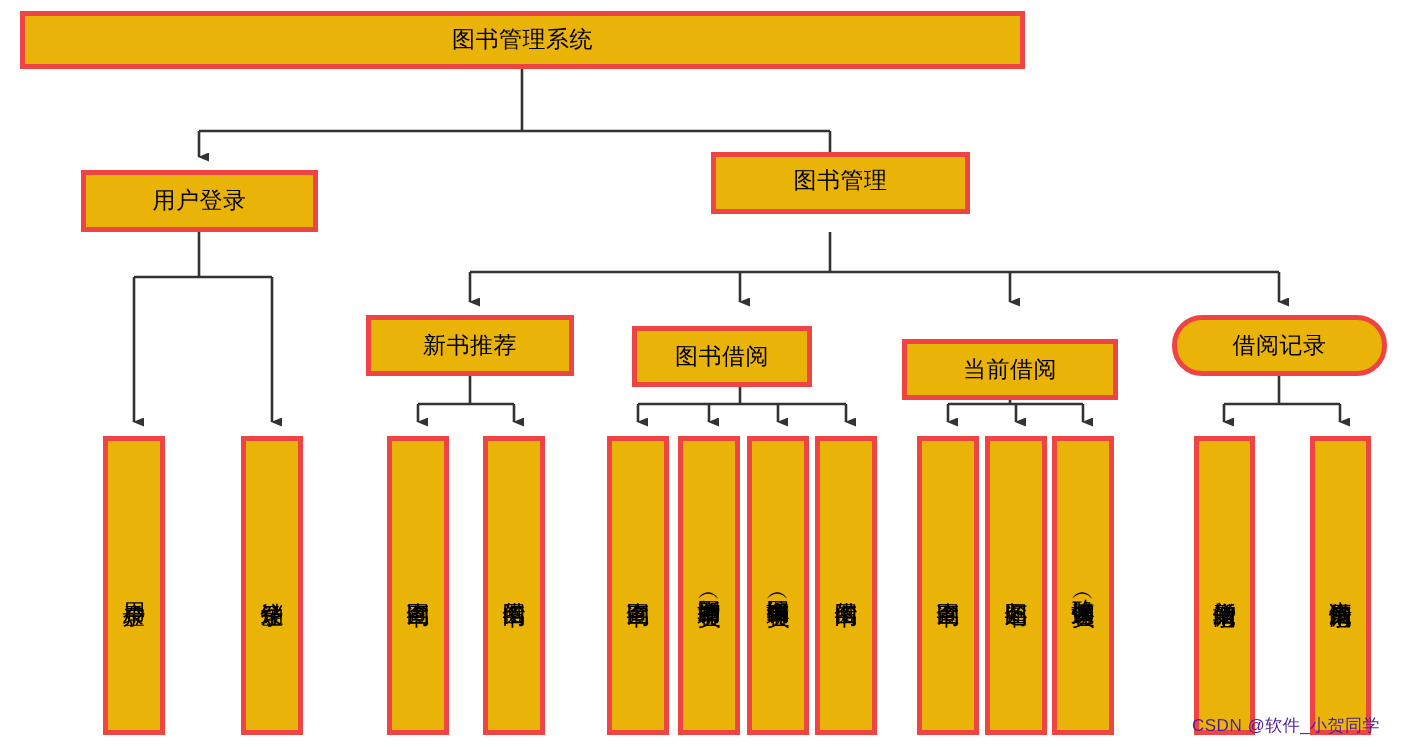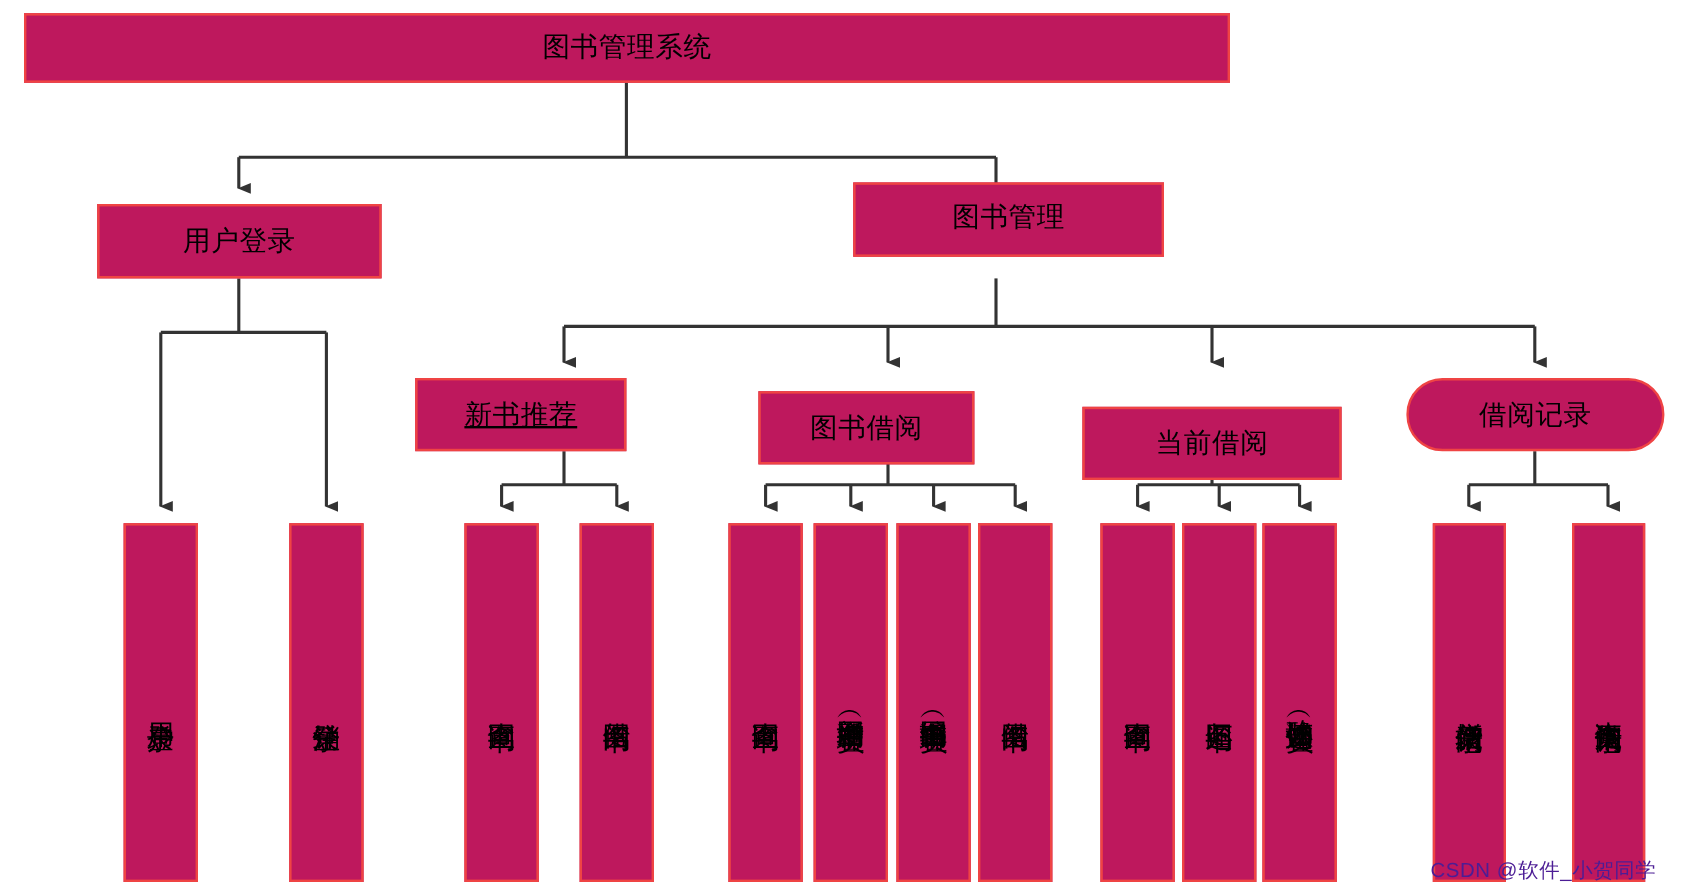--- a/index.html
+++ b/index.html
@@ -21,22 +21,22 @@
     position: absolute;
     left: 0;
     top: 0;
     width: 1405px;
     height: 747px;
     pointer-events: none;
   }
   .node {
     position: absolute;
     box-sizing: border-box;
-    border: 2px solid #ef4444;
-    background: #be185d;
+    border: 5px solid #ef4444;
+    background: #eab308;
     display: flex;
     align-items: center;
     justify-content: center;
     color: #000000;
     text-align: center;
   }
   .node.horiz {
     font-size: 23px;
     line-height: 1.2;
     letter-spacing: 0.5px;
@@ -120,21 +120,21 @@
     <span class="label">图书管理系统</span>
   </div>
 
   <div class="node horiz" style="left:81px; top:170px; width:237px; height:62px;">
     <span class="label">用户登录</span>
   </div>
   <div class="node horiz" style="left:711px; top:152px; width:259px; height:62px;font-family:Liberation Mono, monospace;">
     <span class="label">图书管理</span>
   </div>
 
-  <div class="node horiz" style="left:346px; top:315px; width:176px; height:61px;text-decoration:underline;">
+  <div class="node horiz" style="left:366px; top:315px; width:208px; height:61px;">
     <span class="label">新书推荐</span>
   </div>
   <div class="node horiz" style="left:632px; top:315px; width:180px; height:61px;margin-top:11px;">
     <span class="label">图书借阅</span>
   </div>
   <div class="node horiz" style="left:902px; top:315px; width:216px; height:61px;margin-top:24px;">
     <span class="label">当前借阅</span>
   </div>
   <div class="node horiz" style="left:1172px; top:315px; width:215px; height:61px;border-radius:30px;">
     <span class="label">借阅记录</span>

